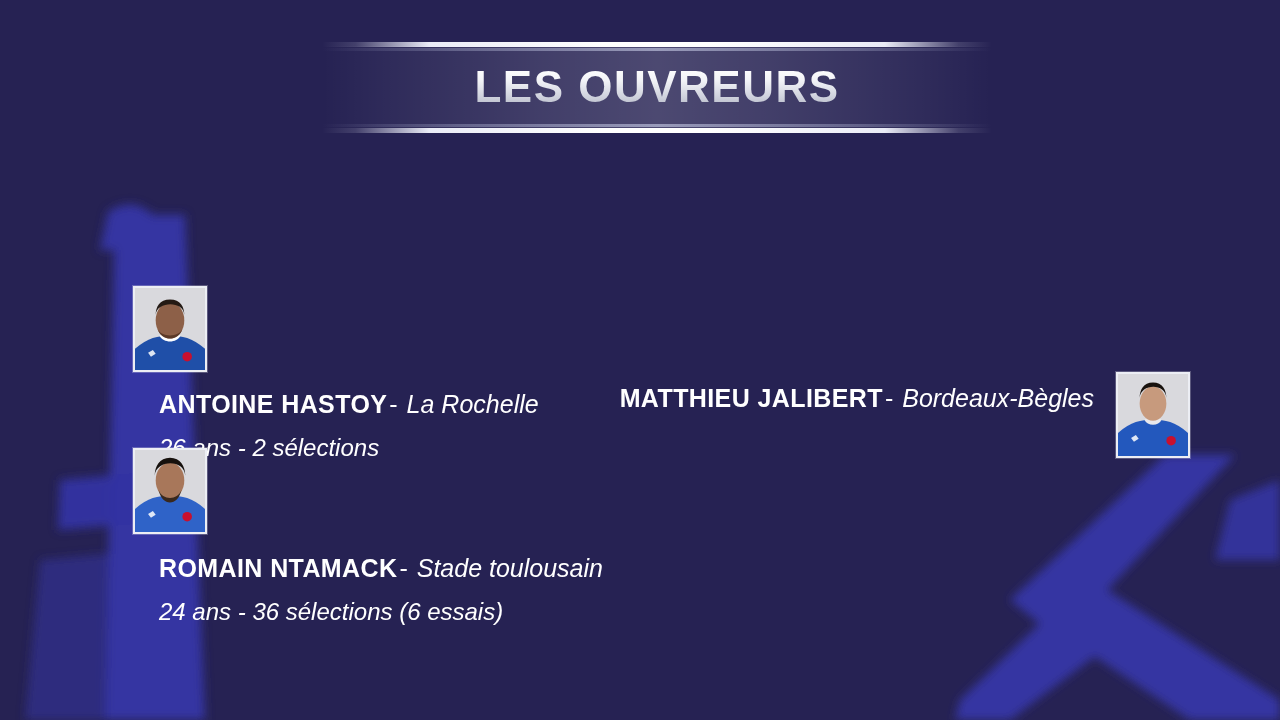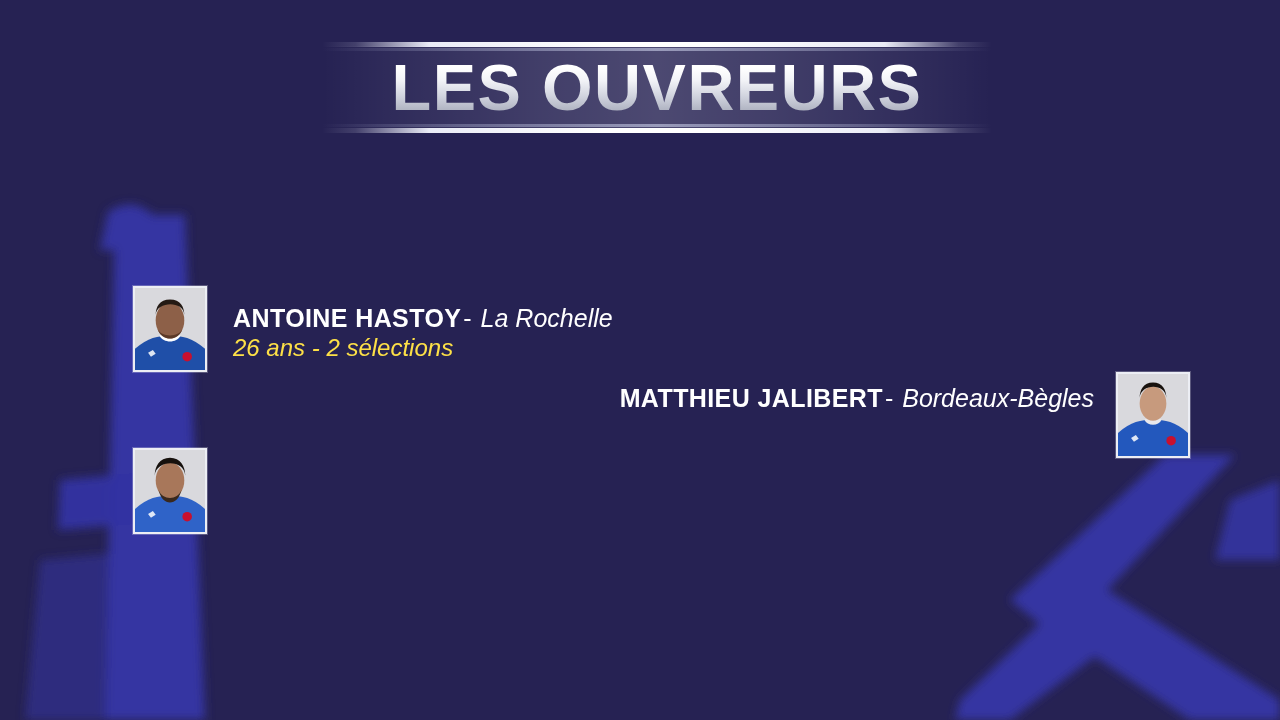--- a/index.html
+++ b/index.html
@@ -53,21 +53,21 @@
       rgba(205,210,235,0.6) 50%,
       rgba(180,185,215,0.35) 80%,
       rgba(180,185,215,0.00) 100%);
   }
   .banner-rule-soft.top2{top:10px;}
   .banner-rule-soft.bot2{top:86px;}
 
   .banner-title{
     position:absolute;left:0;top:8px;width:670px;height:82px;
     display:flex;align-items:center;justify-content:center;
-    font-size:65px;
+    font-size:44px;
     font-weight:bold;
     letter-spacing:1.5px;
     line-height:1;
     transform:scaleX(1.0);
     background:linear-gradient(180deg,
        #ffffff 0%,
        #ffffff 26%,
        #f2f3f7 42%,
        #cfd2dd 62%,
        #a9adbc 82%,
@@ -75,21 +75,21 @@
     -webkit-background-clip:text;
     background-clip:text;
     color:transparent;
     -webkit-text-fill-color:transparent;
     text-shadow:none;
     white-space:nowrap;
   }
 
   
   .player{position:absolute;z-index:4;display:flex;align-items:flex-start;}
-  .player.left{}
+  .player.left{flex-direction:column;}
   .player.right{flex-direction:row;}
 
   .photo-frame{
     width:74px;height:86px;
     background:#d9d9de;
     border:2px solid #eceef4;
     box-sizing:border-box;
     flex:0 0 auto;
     position:relative;overflow:hidden;
     box-shadow:0 0 0 1px rgba(255,255,255,0.25);
@@ -100,22 +100,22 @@
   .ptext.lft{align-items:flex-start;}
   .ptext.rgt{align-items:flex-end;}
 
   .line1{
     font-size:25px;line-height:1.18;white-space:nowrap;color:#ffffff;
   }
   .line1 .nm{font-weight:bold;letter-spacing:0.4px;}
   .line1 .sep{font-weight:normal;font-style:normal;padding:0 2px;}
   .line1 .club{font-style:italic;font-weight:normal;}
   .line2{
-    font-size:24px;line-height:1.2;white-space:nowrap;color:#fde047;
-    font-style:italic;margin-top:0;
+    font-size:24px;line-height:1.2;white-space:nowrap;color:#ffffff;
+    font-style:italic;margin-top:14px;
   }
 
   
   #player-hastoy{left:133px;top:286px;}
   #player-hastoy .ptext{margin-left:26px;margin-top:18px;}
 
   #player-jalibert{right:90px;top:372px;flex-direction:row;}
   #player-jalibert .ptext{margin-right:22px;margin-top:12px;text-align:right;}
 
   #player-ntamack{left:133px;top:448px;}
@@ -204,15 +204,21 @@
       <svg viewBox="0 0 74 86" preserveAspectRatio="xMidYMid slice">
         <rect width="74" height="86" fill="#d9d9dd"></rect>
         <path d="M0 62 C14 50 24 48 37 48 C50 48 60 50 74 62 L74 86 L0 86 Z" fill="#2f63c8"></path>
         <ellipse cx="37" cy="32" rx="15" ry="19" fill="#a8775a"></ellipse>
         <path d="M21 27 C22 10 52 9 53 27 C53 17 48 8 37 8 C26 8 21 17 21 27 Z" fill="#17110d"></path>
         <path d="M25 42 C29 53 45 53 49 42 C47 51 42 55 37 55 C32 55 27 51 25 42 Z" fill="#3a281c"></path>
         <circle cx="55" cy="70" r="5" fill="#c8102e"></circle>
         <path d="M14 67 l5 -3 l3 4 l-5 3 z" fill="#ffffff" opacity="0.85"></path>
       </svg>
     </div>
+    <div class="ptext lft">
+      <div class="line1">
+        <span class="nm">ROMAIN NTAMACK</span><span class="sep">-</span> <span class="club">Stade toulousain</span>
+      </div>
+      <div class="line2">24 ans - 36 sélections (6 essais)</div>
+    </div>
   </div>
 
 </div>
 
 </body></html>

